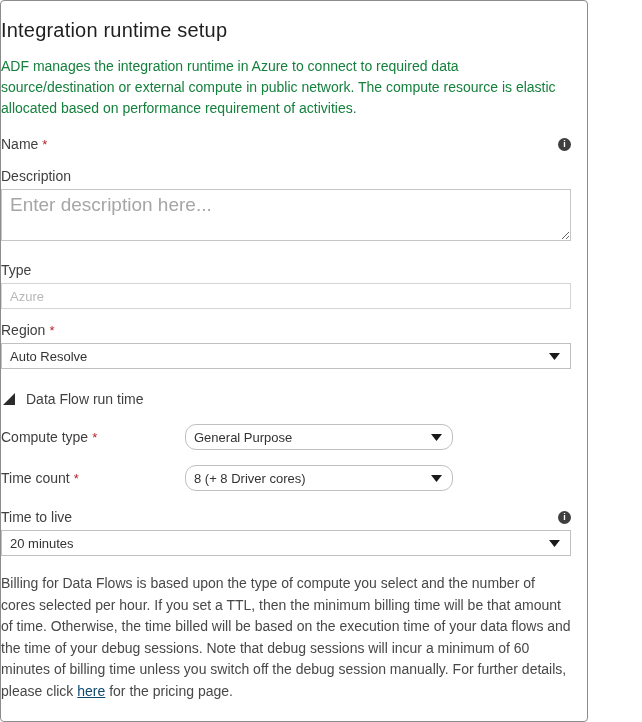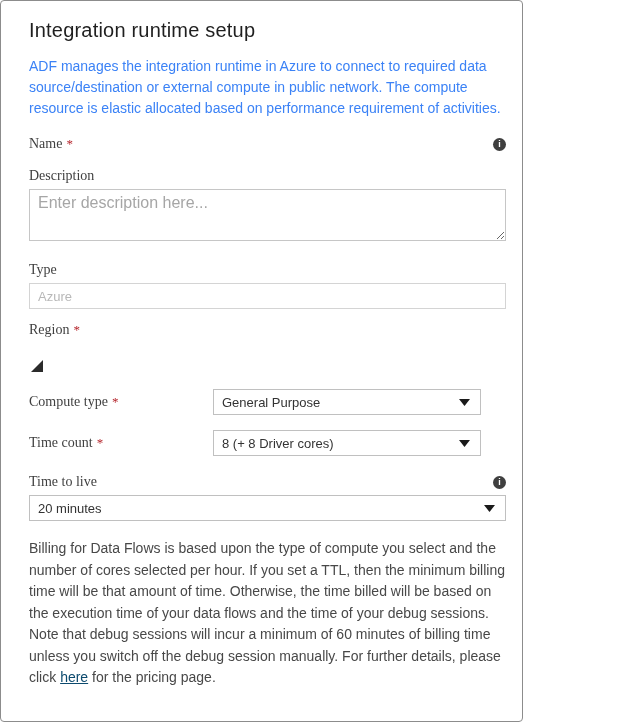--- a/index.html
+++ b/index.html
@@ -3,53 +3,52 @@
 <meta charset="utf-8">
 <style>
   * { box-sizing: border-box; margin: 0; padding: 0; }
   html, body { background: #ffffff; }
   body {
     width: 642px; height: 722px;
     font-family: "Liberation Sans", "DejaVu Sans", sans-serif;
     color: #3b3b3b;
   }
   .panel {
-    width: 523px; height: 722px;
+    width: 588px; height: 722px;
     border: 1px solid #8c8c8c;
     border-radius: 4px;
     background: #ffffff;
-    padding: 14px 16px 16px 28px;
+    padding: 14px 16px 16px 0;
     overflow: hidden;
   }
   .page-title {
     font-size: 20px;
     font-weight: 400;
     color: #1f1f1f;
     margin-top: 4px;
     letter-spacing: 0.2px;
   }
   .intro {
     margin-top: 14px;
     font-size: 14px;
     line-height: 21px;
-    color: #3b82f6;
+    color: #15803d;
   }
   .field-group { margin-top: 17px; }
   .label-row {
     display: flex;
     align-items: center;
     justify-content: space-between;
     margin-bottom: 5px;
   }
   .label {
     font-size: 14px;
     color: #3f3f3f;
     display: inline-flex;
-    align-items: flex-start;
-    font-family: Liberation Serif, serif;
+    align-items: flex-end;
   }
   .req {
     color: #b4232a;
     margin-left: 4px;
     font-size: 13px;
   }
   .info-icon {
     width: 13px; height: 13px;
     border-radius: 50%;
     background: #3f3f3f;
@@ -75,21 +74,21 @@
   }
   input.text-input.disabled {
     color: #b8b8b8;
     border-color: #d4d4d4;
   }
   textarea.desc-area {
     width: 100%;
     height: 52px;
     border: 1px solid #c6c6c6;
     font-family: "Liberation Sans", "DejaVu Sans", sans-serif;
-    font-size: 16px;
+    font-size: 19px;
     color: #333333;
     padding: 4px 8px;
     resize: both;
     outline: none;
   }
   textarea.desc-area::placeholder, input.text-input::placeholder { color: #a6a6a6; }
   .dropdown {
     height: 26px;
     border: 1px solid #c0c0c0;
     background: #ffffff;
@@ -114,21 +113,21 @@
     font-size: 14px;
     color: #3f3f3f;
     margin-left: 11px;
   }
   .inline-row {
     display: flex;
     align-items: center;
     margin-top: 15px;
   }
   .inline-row .label { width: 184px; flex: 0 0 184px; }
-  .inline-row .dropdown { width: 268px; flex: 0 0 268px; }
+  .inline-row .dropdown { width: 268px; flex: 0 0 268px; border-radius: 11px; }
   .billing {
     margin-top: 17px;
     font-size: 14px;
     line-height: 21.5px;
     color: #484848;
   }
   a.pricing-link {
     color: #0c4a6e;
     text-decoration: underline;
     cursor: pointer;
@@ -165,30 +164,39 @@
       <span class="label">Type</span>
     </div>
     <input class="text-input disabled" type="text" disabled="" value="Azure" style="">
   </div>
 
   <div class="field-group" style="margin-top:13px;">
     <div class="label-row">
       <span class="label">
         <span>Region</span>
           <span class="req">*</span>
+      </span>
+    </div>
+    <div class="dropdown full">
+      <span class="dd-value">Auto Resolve</span>
+      <span class="dd-caret">
+        <svg width="11" height="7" viewBox="0 0 11 7">
+            <polygon points="0,0 11,0 5.5,7" fill="#1a1a1a"></polygon>
+          </svg>
       </span>
     </div>
   </div>
 
   <div class="section-header">
     <span class="expander-icon">
       <svg width="12" height="12" viewBox="0 0 12 12">
           <polygon points="0,12 12,12 12,0" fill="#2b2b2b"></polygon>
         </svg>
     </span>
+    <span class="section-title">Data Flow run time</span>
   </div>
 
   <div class="inline-row" style="margin-top:17px;">
     <span class="label">
       <span>Compute type</span>
         <span class="req">*</span>
     </span>
     <div class="dropdown">
       <span class="dd-value">General Purpose</span>
       <span class="dd-caret">

